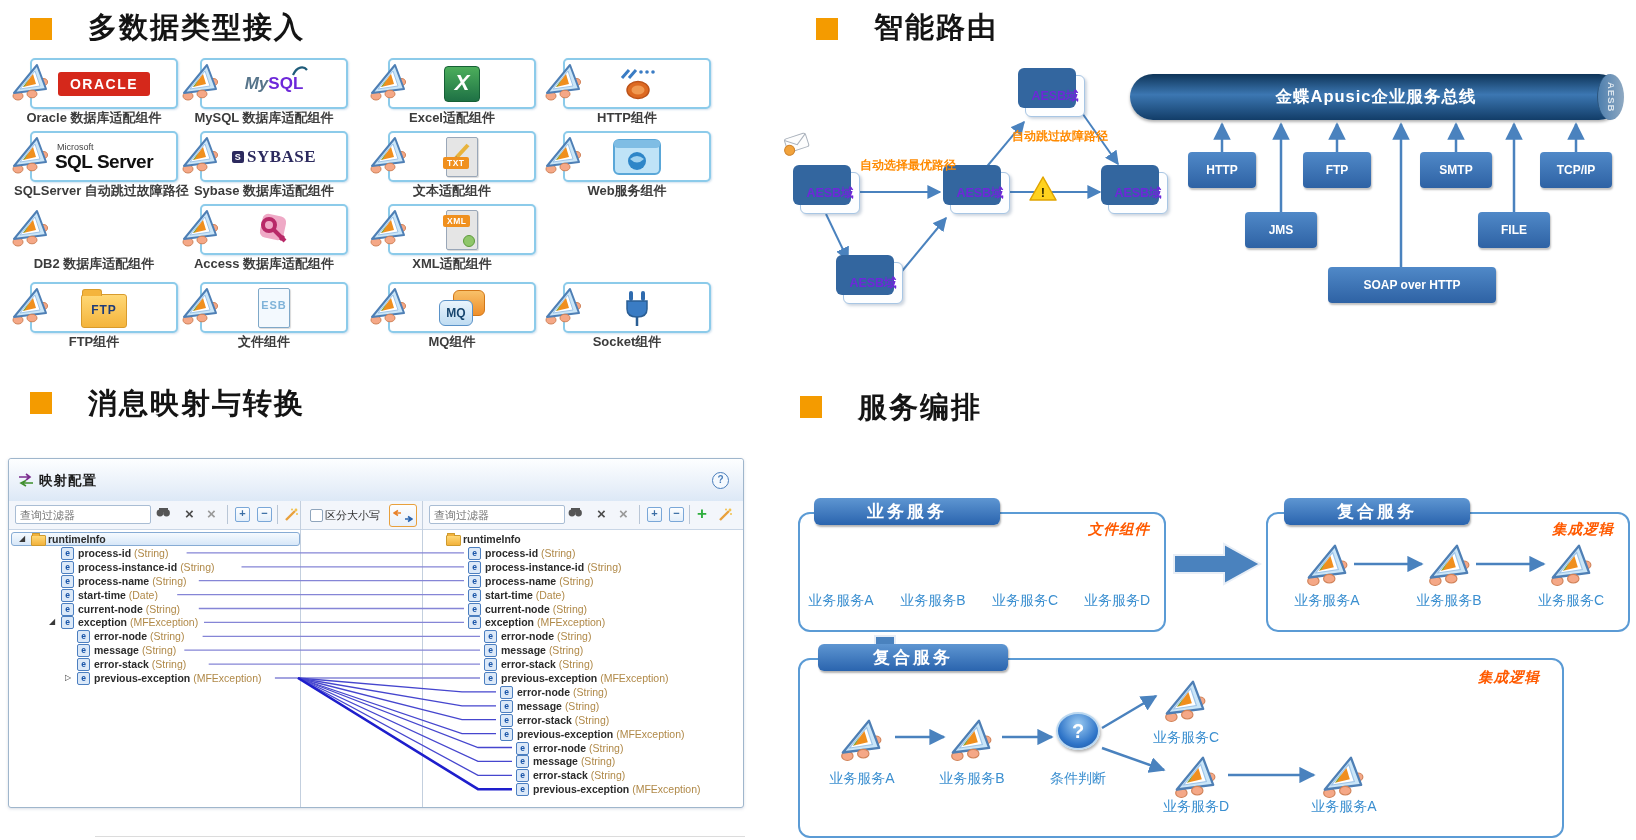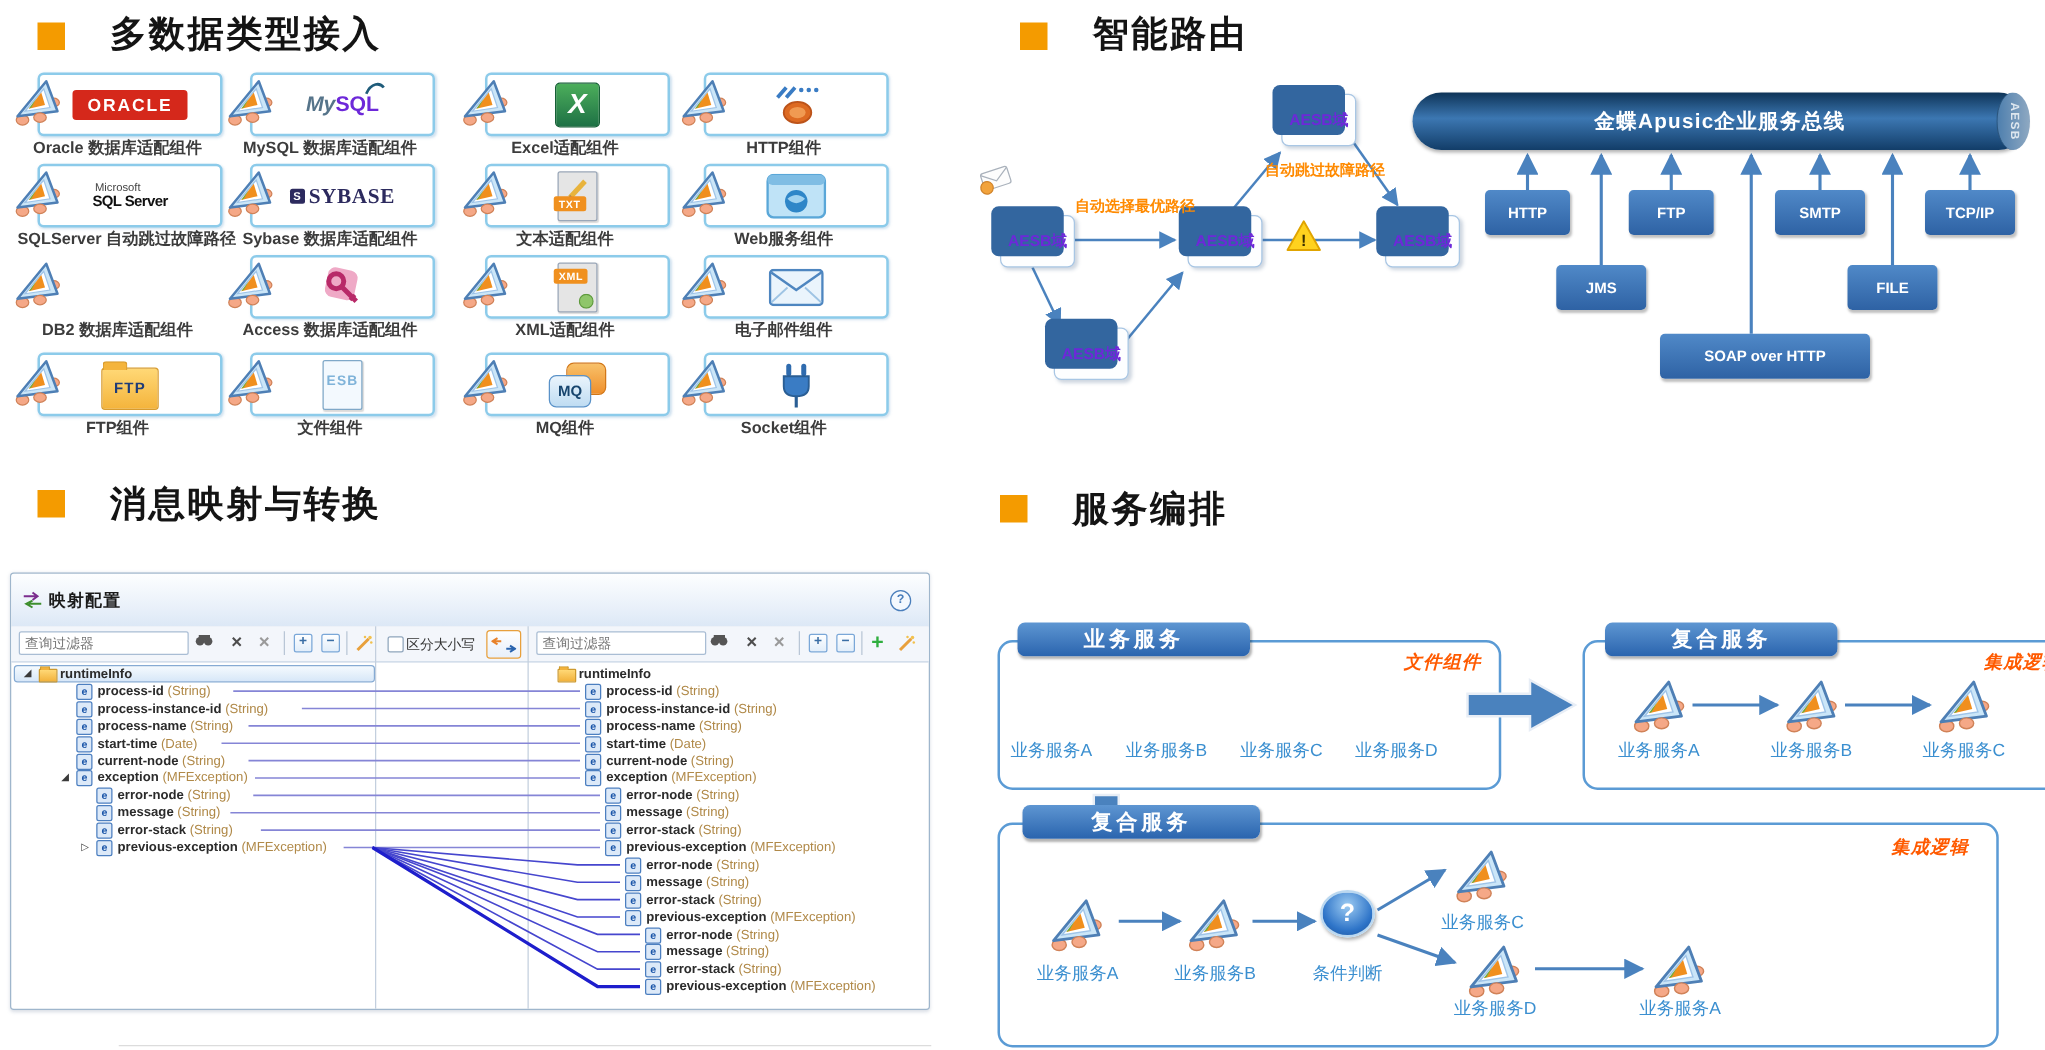--- a/index.html
+++ b/index.html
@@ -15,21 +15,21 @@
   .meg-lg{width:46px;height:50px;}
   .abox{position:absolute;left:16px;top:0;width:144px;height:47px;background:#fff;border:2px solid #8CCBEA;border-radius:5px;box-shadow:1px 1px 2px rgba(120,170,210,.35);display:flex;align-items:center;justify-content:center;overflow:hidden;}
   .alabel{position:absolute;left:0;top:51px;width:160px;text-align:center;font-size:13px;font-weight:600;color:#3C3C3C;white-space:nowrap;}
   .lg-oracle{background:#D5281B;color:#fff;font-weight:bold;font-size:14px;letter-spacing:1.5px;padding:4px 12px;border-radius:3px;}
   .lg-mysql{font-size:17px;color:#1F5C7A;position:relative;}
   .lg-mysql i{font-style:italic;color:#56748A;font-weight:bold;}
   .lg-mysql b{color:#6d28d9;}
   .lg-mysql svg{position:absolute;right:-6px;top:-10px;}
   .lg-sqls{text-align:center;line-height:1;}
   .lg-sqls .ms{display:block;font-size:9px;color:#444;text-align:left;margin-left:2px;}
-  .lg-sqls .sq{display:block;font-size:12px;font-weight:bold;color:#101010;letter-spacing:-.5px;}
+  .lg-sqls .sq{display:block;font-size:19px;font-weight:bold;color:#101010;letter-spacing:-.5px;}
   .lg-sybase{font-family:"Liberation Serif",serif;font-size:17px;font-weight:bold;color:#2C2A5E;letter-spacing:.5px;display:flex;align-items:center;gap:3px;}
   .lg-sybase .sq2{width:12px;height:12px;background:#2C2A5E;color:#fff;font-size:9px;line-height:12px;text-align:center;border-radius:2px;font-family:"Liberation Sans",sans-serif;}
   .lg-db2{position:relative;width:96px;height:36px;background:linear-gradient(#3FA44F,#1E7A33);border-radius:4px;border:1px solid #17632A;}
   .lg-db2 b{position:absolute;left:8px;top:4px;color:#fff;font-size:13px;}
   .lg-db2 i{position:absolute;right:4px;bottom:2px;color:#fff;font-size:8.5px;font-style:normal;background:rgba(255,255,255,.18);padding:0 3px;border-radius:2px;}
   .lg-excel{width:34px;height:34px;background:linear-gradient(#4CAE5B,#1E7145);border:1px solid #166036;border-radius:4px;color:#fff;font-weight:bold;font-size:22px;line-height:32px;text-align:center;font-style:italic;}
   .file-ic{position:relative;width:30px;height:38px;background:#e5e5e5;border:1px solid #9AA7B8;border-radius:2px;box-shadow:1px 1px 1px rgba(0,0,0,.15);}
   .file-band{position:absolute;left:-4px;bottom:7px;background:#F0901E;color:#fff;font-size:8.5px;font-weight:bold;padding:1px 4px;border-radius:2px;letter-spacing:.5px;}
   .file-esb{position:absolute;left:0;top:10px;width:100%;text-align:center;font-size:11px;font-weight:bold;color:#7FB3D9;letter-spacing:1px;}
   .lg-folder{position:relative;width:44px;height:32px;background:linear-gradient(#FFD876,#F4B43C);border:1px solid #D89B2D;border-radius:3px;margin-top:6px;}
@@ -40,21 +40,21 @@
   .lg-mq .b2{position:absolute;left:0;bottom:0;width:32px;height:24px;background:linear-gradient(#EAF4FC,#BFDCF2);border:1px solid #5A92C8;border-radius:6px;color:#17456E;font-weight:bold;font-size:12px;text-align:center;line-height:24px;}
   
   .aesb-node{position:absolute;width:58px;height:40px;background:#FDFEFF;border:1.5px solid #A8C6E4;border-radius:6px;box-shadow:2px 2px 3px rgba(60,90,130,.25);display:flex;align-items:center;justify-content:center;font-weight:bold;font-size:12.5px;color:#6d28d9;z-index:3;}
   .aesb-node:before{content:"";position:absolute;left:-8px;top:-8px;width:58px;height:40px;background:#33669F;border-radius:6px;z-index:-1;}
   .path-label{position:absolute;font-size:12px;font-weight:bold;color:#FF8A00;z-index:4;white-space:nowrap;}
   .bus{position:absolute;left:1130px;top:74px;width:492px;height:46px;background:linear-gradient(#0E3458,#3C77B2 45%,#123D68);border-radius:23px;box-shadow:0 2px 3px rgba(0,0,0,.3);display:flex;align-items:center;justify-content:center;color:#fff;font-size:16.5px;font-weight:bold;letter-spacing:1px;z-index:3;}
   .bus-cap{position:absolute;right:-2px;top:0;width:26px;height:46px;background:linear-gradient(90deg,#4E7FAE,#8FA9C2);border-radius:50%;border-left:1px solid #2C567E;display:flex;align-items:center;justify-content:center;}
   .bus-cap span{writing-mode:vertical-rl;font-size:9.5px;color:#DDE6EE;font-weight:bold;letter-spacing:1px;}
   .proto{position:absolute;height:36px;background:linear-gradient(#5089C8,#2E62A4);border-radius:4px;box-shadow:1px 2px 2px rgba(0,0,0,.25);color:#fff;font-size:12px;font-weight:bold;display:flex;align-items:center;justify-content:center;z-index:3;}
   
-  .gbox{position:absolute;background:#fff;border:2.5px solid #5B9BD5;border-radius:12px;padding-left:35px;}
+  .gbox{position:absolute;background:#fff;border:2.5px solid #5B9BD5;border-radius:12px;}
   .gtab{position:absolute;height:27px;background:linear-gradient(#5E96D2,#2A64AE);border-radius:6px;box-shadow:1px 2px 2px rgba(0,0,0,.3);color:#fff;font-size:17px;font-weight:bold;display:flex;align-items:center;justify-content:center;letter-spacing:3px;z-index:2;}
   .gcorner{position:absolute;font-size:14.5px;font-weight:bold;font-style:italic;color:#FF5A00;letter-spacing:1px;}
   .flow-label{position:absolute;font-size:14px;color:#3B8FD0;white-space:nowrap;text-align:center;}
   .qcircle{position:absolute;width:40px;height:34px;border-radius:50%;background:radial-gradient(circle at 50% 30%,#9CCBF2,#2E74C8 65%,#1B4F96);border:2px solid #BBD8F0;box-shadow:1px 2px 3px rgba(0,0,0,.3);color:#fff;font-size:20px;font-weight:bold;display:flex;align-items:center;justify-content:center;}
   
   .win{position:absolute;left:8px;top:458px;width:734px;height:348px;border:1px solid #9FB6CC;border-radius:3px;background:#fff;box-shadow:0 1px 3px rgba(100,120,150,.25);}
   .win-head{position:absolute;left:0;top:0;width:100%;height:42px;background:linear-gradient(#FDFEFF,#E7EFF9 70%,#DCE8F6);border-bottom:1px solid #C5D3E5;border-radius:3px 3px 0 0;}
   .win-title{position:absolute;left:30px;top:13px;font-size:13.5px;font-weight:bold;color:#1B1B1B;letter-spacing:1px;}
   .help-btn{position:absolute;right:14px;top:13px;width:15px;height:15px;border:1.5px solid #4A7EBB;border-radius:50%;color:#4A7EBB;font-size:10px;font-weight:bold;text-align:center;line-height:14px;background:#F4F9FE;}
   .toolbar{position:absolute;left:0;top:42px;width:100%;height:28px;background:#F3F6FB;border-bottom:1px solid #C9D6E6;}
@@ -283,39 +283,20 @@
         </svg>
         <div class="abox">
           <div class="file-ic">
             <span class="file-band" style="top:4px;bottom:auto;">XML</span>
             <svg style="position:absolute;right:2px;bottom:2px;" width="12" height="12">
               <circle cx="6" cy="6" r="5.5" fill="#8FC66A" stroke="#5E9A3C"></circle>
             </svg>
           </div>
         </div>
         <div class="alabel">XML适配组件</div>
-      </div>
-      <div class="acard" style="left:547px;top:204px;">
-        <svg class="meg" viewBox="0 0 40 44">
-          <ellipse cx="8" cy="36" rx="5" ry="4" fill="#F5A887" stroke="#D08258"></ellipse>
-          <ellipse cx="33" cy="22" rx="4.5" ry="3.5" fill="#F5A887" stroke="#D08258"></ellipse>
-          <polygon points="4,33 27,5 36,29" fill="#CBE6F8" stroke="#4E7FB5" stroke-width="2" stroke-linejoin="round"></polygon>
-          <polygon points="10,29 25,11 30,26" fill="#FFFFFF" stroke="#9FC4E8"></polygon>
-          <polygon points="13,27 23,14 26,24" fill="#F08F1E"></polygon>
-          <polygon points="13,27 19,19 15,26" fill="#63B043"></polygon>
-          <ellipse cx="22" cy="34" rx="5" ry="3.8" fill="#F5A887" stroke="#D08258"></ellipse>
-        </svg>
-        <div class="abox">
-          <svg width="44" height="30">
-            <rect x="1" y="1" width="42" height="28" rx="3" fill="#EAF4FC" stroke="#4E86C0" stroke-width="2"></rect>
-            <path d="M2,3 L22,17 L42,3" fill="none" stroke="#4E86C0" stroke-width="2"></path>
-            <path d="M2,27 L15,15 M42,27 L29,15" stroke="#9FC4E4" stroke-width="1.5"></path>
-          </svg>
-        </div>
-        <div class="alabel">电子邮件组件</div>
       </div>
       <div class="acard" style="left:14px;top:282px;">
         <svg class="meg" viewBox="0 0 40 44">
           <ellipse cx="8" cy="36" rx="5" ry="4" fill="#F5A887" stroke="#D08258"></ellipse>
           <ellipse cx="33" cy="22" rx="4.5" ry="3.5" fill="#F5A887" stroke="#D08258"></ellipse>
           <polygon points="4,33 27,5 36,29" fill="#CBE6F8" stroke="#4E7FB5" stroke-width="2" stroke-linejoin="round"></polygon>
           <polygon points="10,29 25,11 30,26" fill="#FFFFFF" stroke="#9FC4E8"></polygon>
           <polygon points="13,27 23,14 26,24" fill="#F08F1E"></polygon>
           <polygon points="13,27 19,19 15,26" fill="#63B043"></polygon>
           <ellipse cx="22" cy="34" rx="5" ry="3.8" fill="#F5A887" stroke="#D08258"></ellipse>

